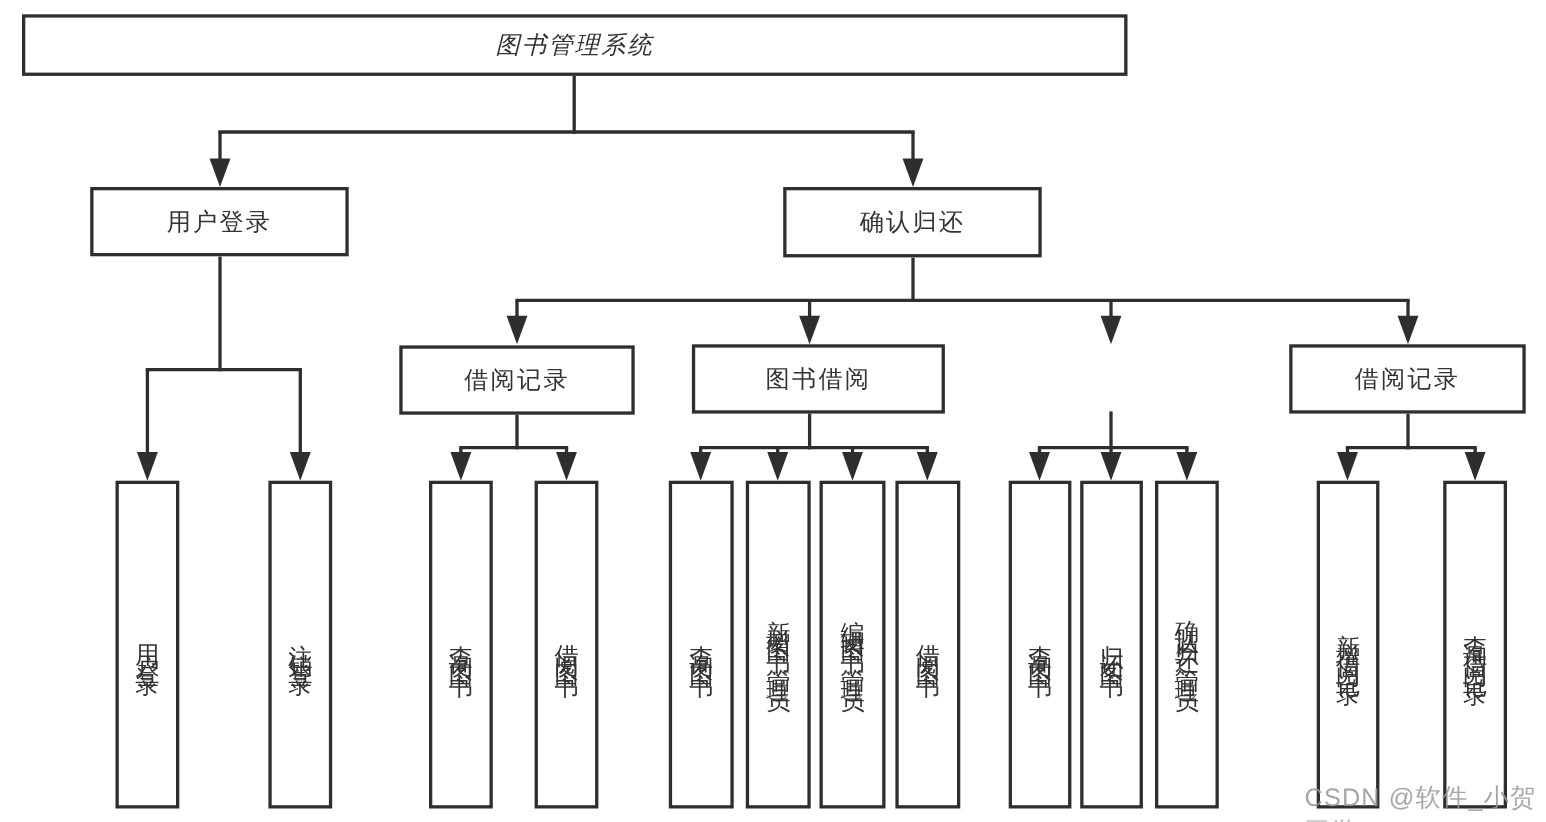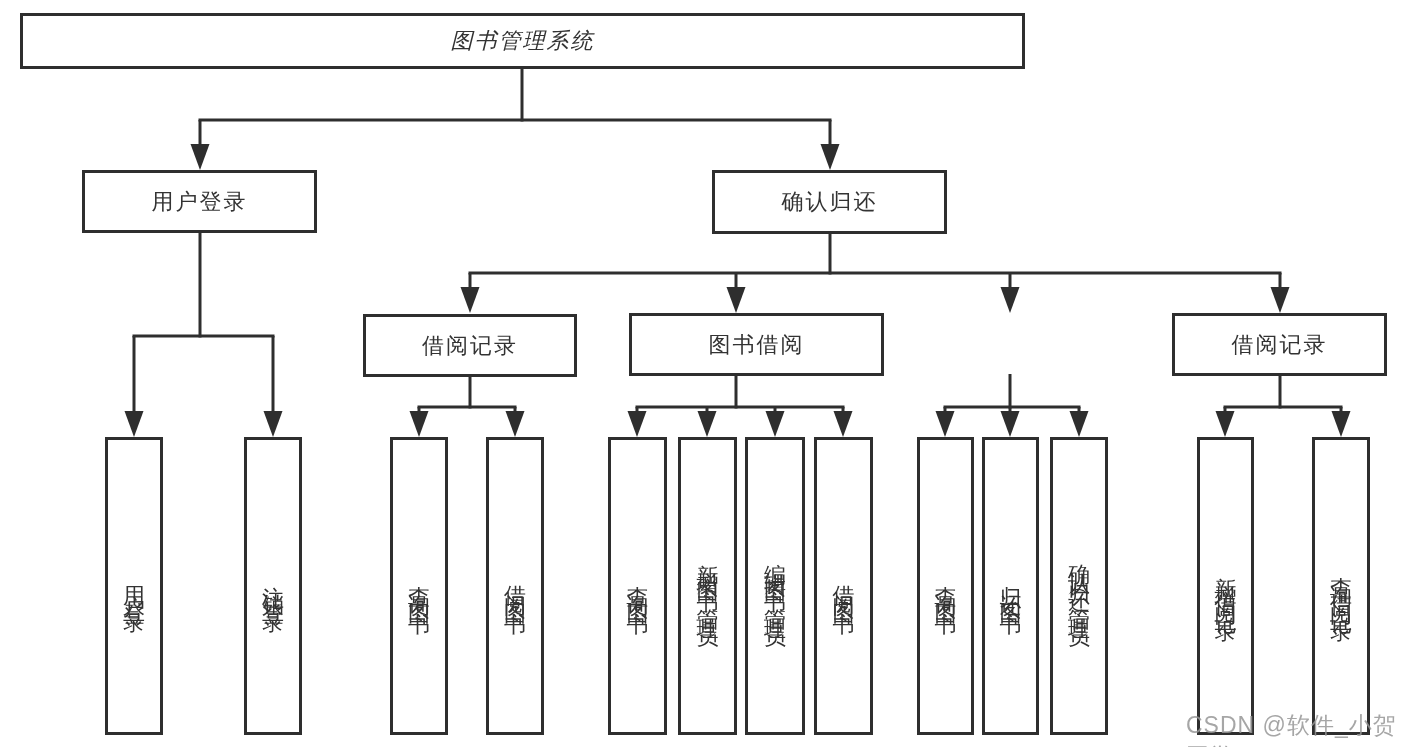--- a/index.html
+++ b/index.html
@@ -116,21 +116,21 @@
     <polygon points="1225,437 1215.5,411 1234.5,411"></polygon>
     <polygon points="1341,437 1331.5,411 1350.5,411"></polygon>
   </svg>
 
   <div class="node" style="left:20px;top:13px;width:1005px;height:56px;font-style:italic;">图书管理系统</div>
 
   <div class="node" style="left:82px;top:170px;width:235px;height:63px;">用户登录</div>
   <div class="node" style="left:712px;top:170px;width:235px;height:64px;">确认归还</div>
 
   <div class="node" style="left:363px;top:314px;width:214px;height:63px;">借阅记录</div>
-  <div class="node" style="left:629px;top:313px;width:255px;height:63px;">图书借阅</div>
+  <div class="node" style="left:629px;top:313px;width:230px;height:63px;">图书借阅</div>
   <div class="node" style="left:1172px;top:313px;width:215px;height:63px;">借阅记录</div>
 
   <div class="node vnode" style="left:105px;top:437px;width:58px;height:298px;">用户登录</div>
   <div class="node vnode" style="left:244px;top:437px;width:58px;height:298px;">注销登录</div>
 
   <div class="node vnode" style="left:390px;top:437px;width:58px;height:298px;">查询图书</div>
   <div class="node vnode" style="left:486px;top:437px;width:58px;height:298px;">借阅图书</div>
 
   <div class="node vnode" style="left:608px;top:437px;width:59px;height:298px;">查询图书</div>
   <div class="node vnode" style="left:678px;top:437px;width:59px;height:298px;">新增图书（管理员）</div>

